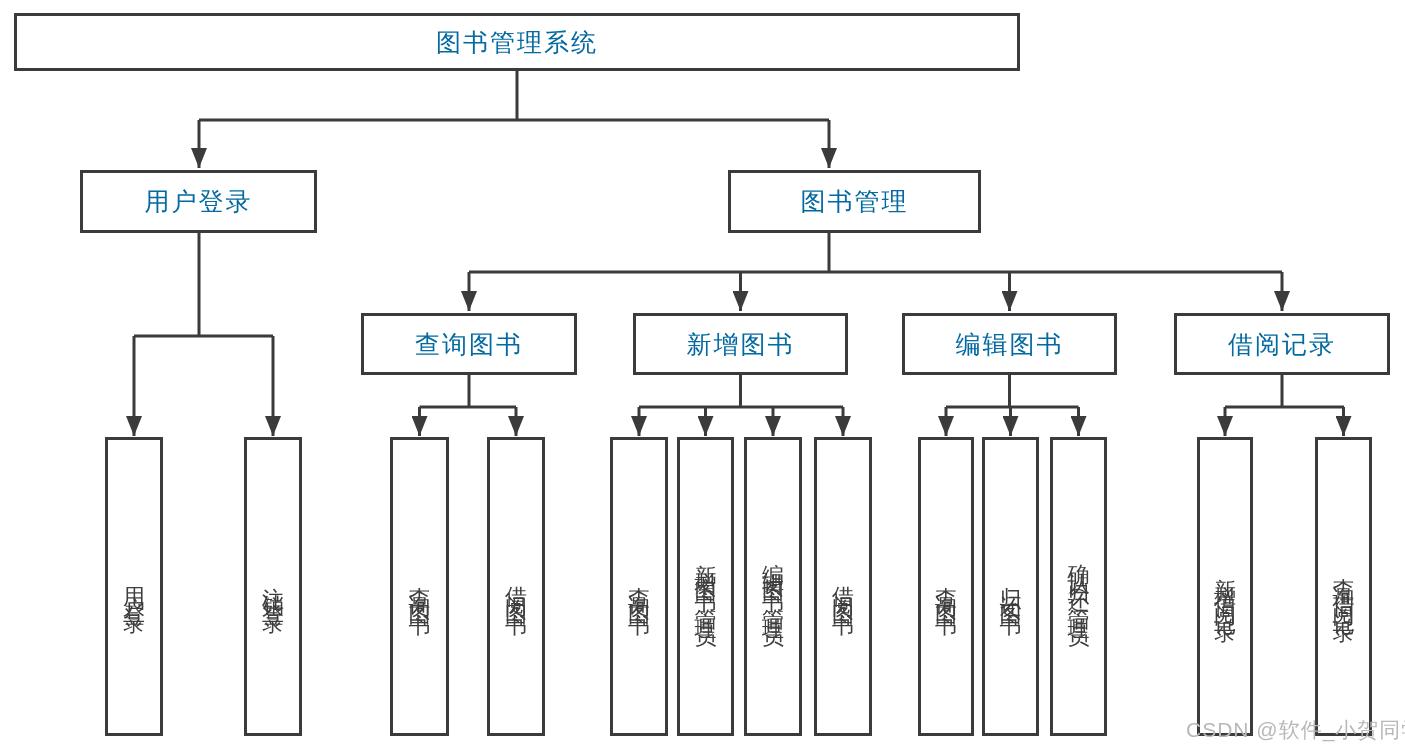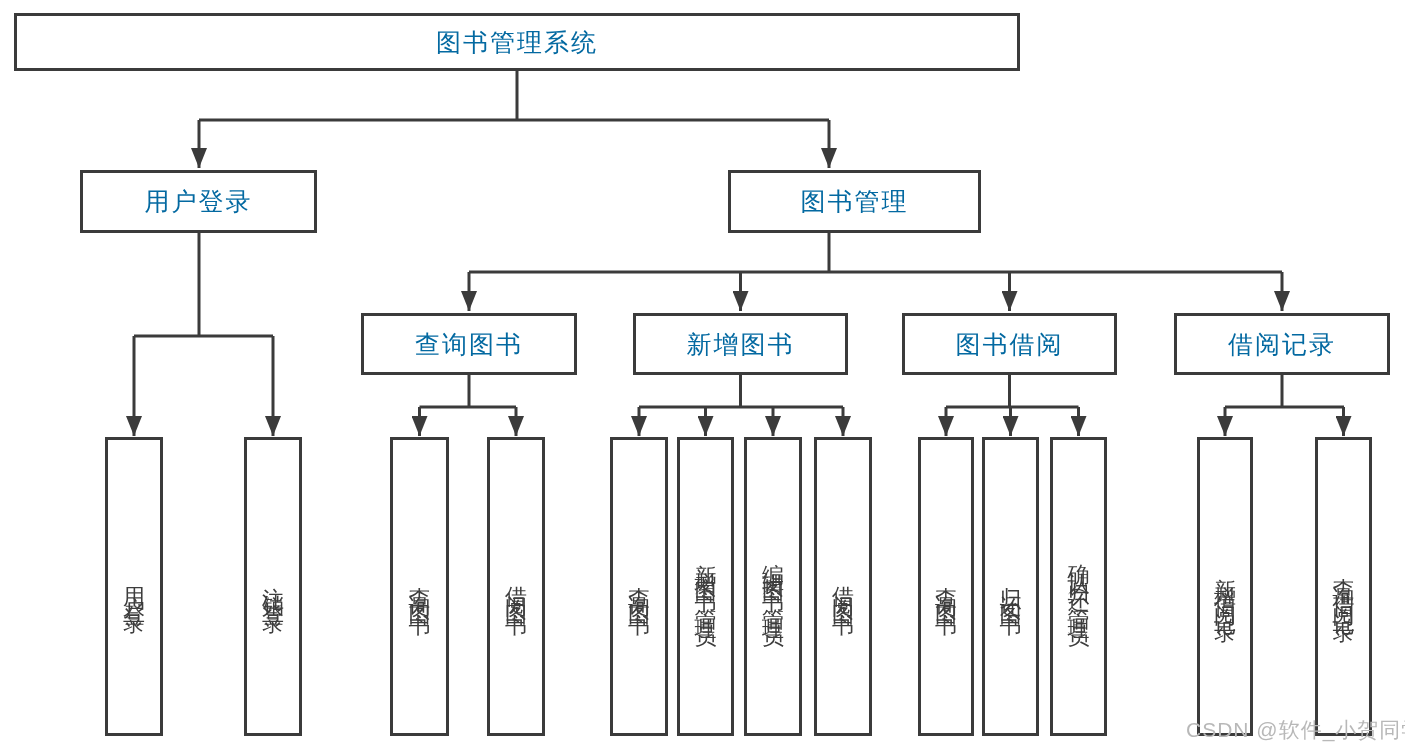--- a/index.html
+++ b/index.html
@@ -84,21 +84,21 @@
     <span class="lbl">图书管理</span>
   </div>
 
   <div class="node" style="left:361px;top:313px;width:216px;height:62px">
     <span class="lbl">查询图书</span>
   </div>
   <div class="node" style="left:633px;top:313px;width:215px;height:62px">
     <span class="lbl">新增图书</span>
   </div>
   <div class="node" style="left:902px;top:313px;width:215px;height:62px">
-    <span class="lbl">图书借阅</span>
+    <span class="lbl">编辑图书</span>
   </div>
   <div class="node" style="left:1174px;top:313px;width:216px;height:62px">
     <span class="lbl">借阅记录</span>
   </div>
 
   <div class="leaf" style="left:105px;width:58px">
     <span class="vtext">用户登录</span>
   </div>
   <div class="leaf" style="left:244px;width:58px">
     <span class="vtext">注销登录</span>

